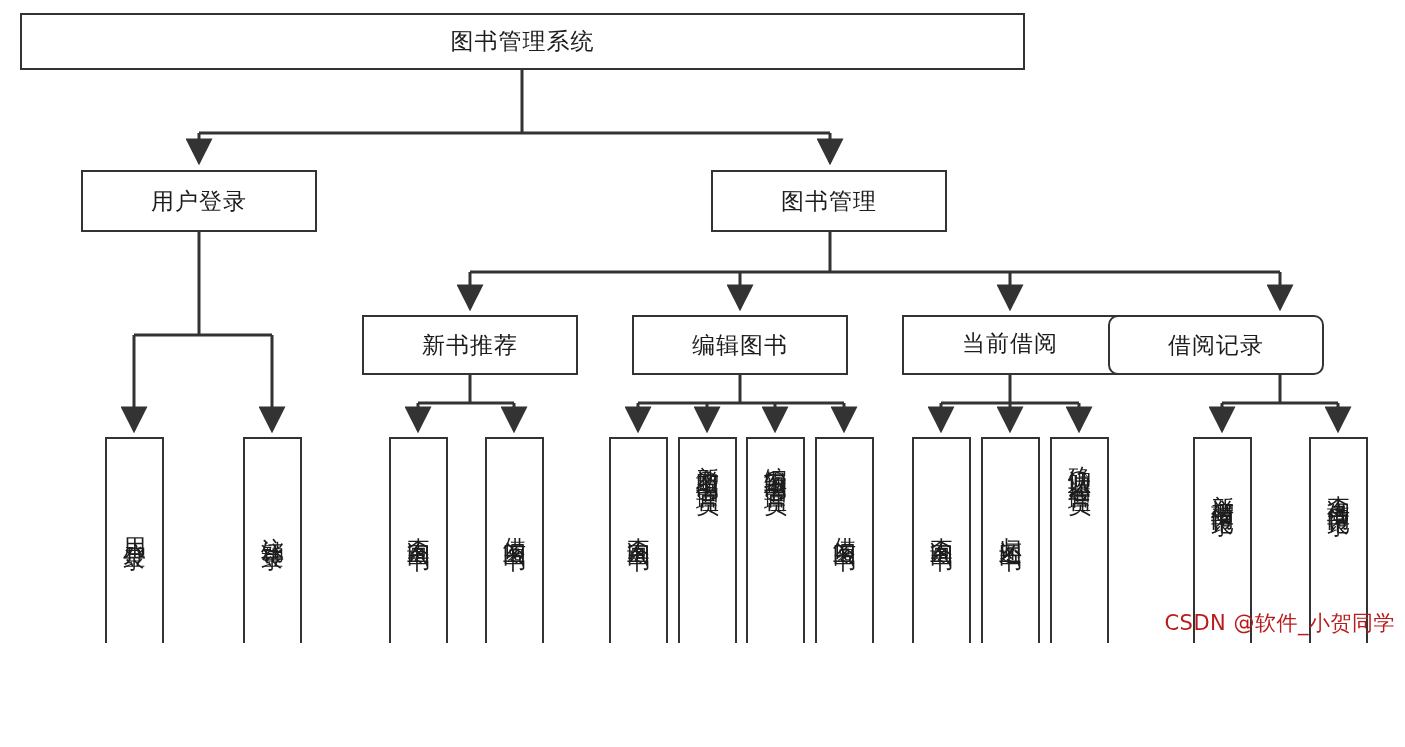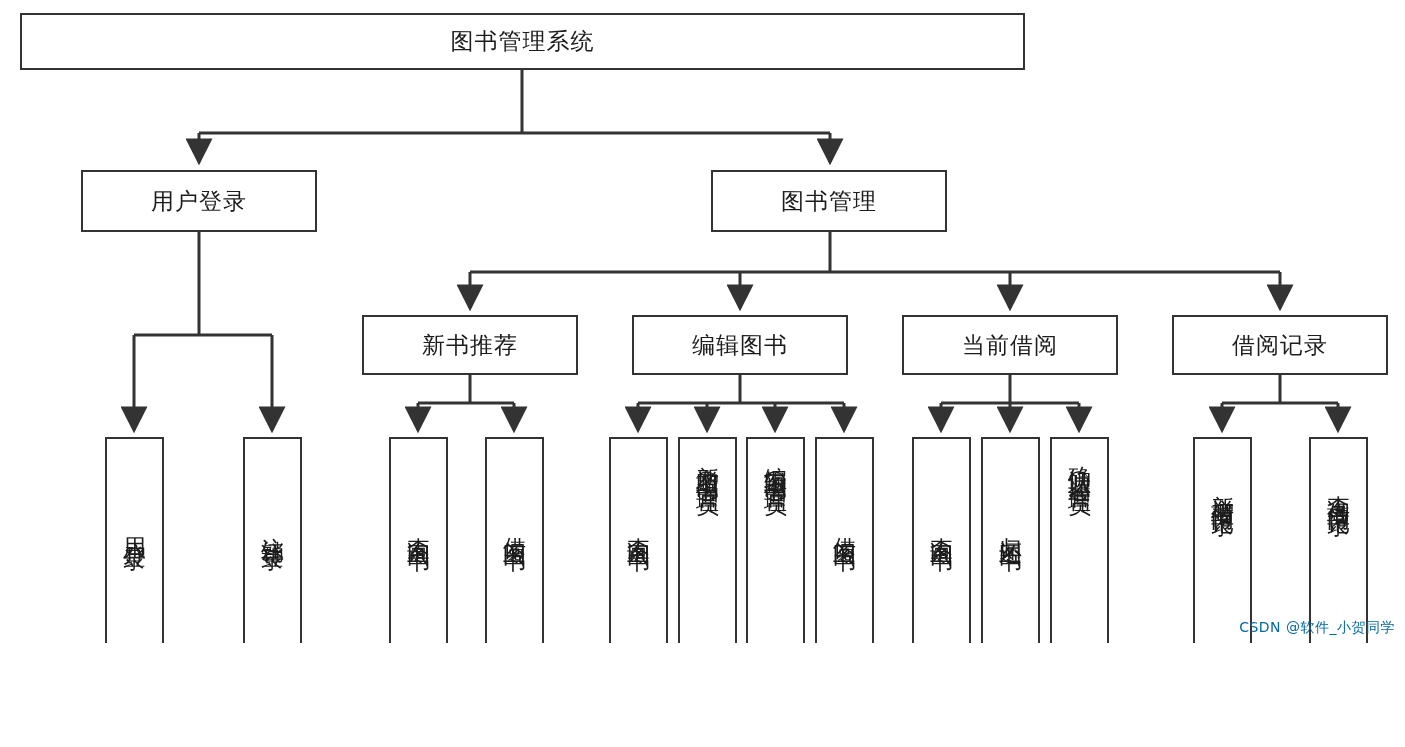--- a/index.html
+++ b/index.html
@@ -55,22 +55,22 @@
     text-orientation:upright;
     font-size:23px;
     letter-spacing:4px;
     line-height:1;
     white-space:nowrap;
   }
   .watermark{
     position:absolute;
     right:10px;
     bottom:6px;
-    font-size:14px;
-    color:#0369a1;
+    font-size:21px;
+    color:#b91c1c;
     letter-spacing:0.5px;
     z-index:5;
     white-space:nowrap;
   }
 </style>
 </head>
 <body>
 
 <div id="canvas">
 
@@ -138,25 +138,25 @@
   </div>
 
   <div class="node h-node" style="left:711px; top:170px; width:236px; height:62px;">
     <span class="lbl">图书管理</span>
   </div>
 
   <div class="node h-node" style="left:632px; top:315px; width:216px; height:60px;">
     <span class="lbl">编辑图书</span>
   </div>
 
-  <div class="node h-node" style="left:902px; top:315px; width:216px; height:60px;">
+  <div class="node h-node" style="left:902px; top:315px; width:216px; height:60px;font-family:Liberation Mono, monospace;">
     <span class="lbl">当前借阅</span>
   </div>
 
-  <div class="node h-node" style="left:1172px; top:315px; width:216px; height:60px;">
+  <div class="node h-node" style="left:1108px; top:315px; width:216px; height:60px;border-radius:10px;">
     <span class="lbl">借阅记录</span>
   </div>
 
   <div class="node v-node" style="left:105px; top:437px; width:59px; height:296px; padding-top:80px;">
     <span class="lbl">用户登录</span>
   </div>
 
   <div class="node v-node" style="left:243px; top:437px; width:59px; height:296px; padding-top:80px;">
     <span class="lbl">注销登录</span>
   </div>

